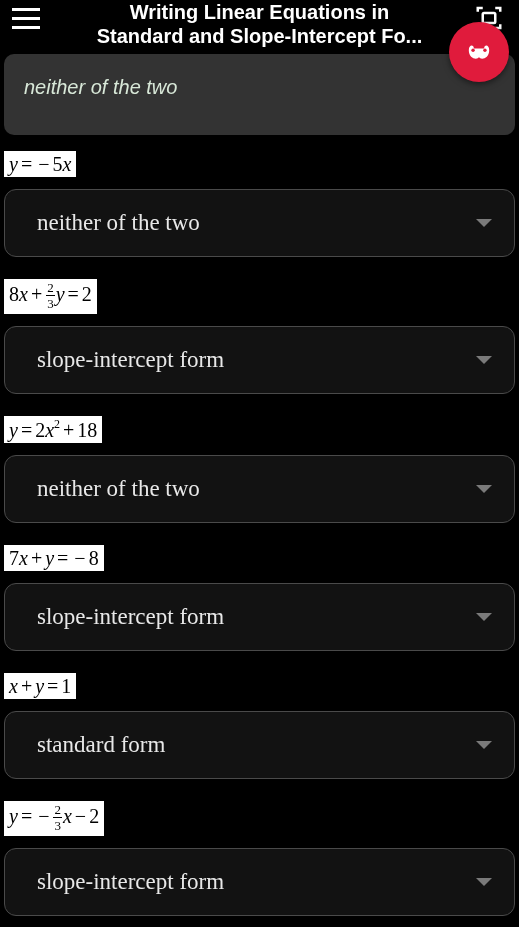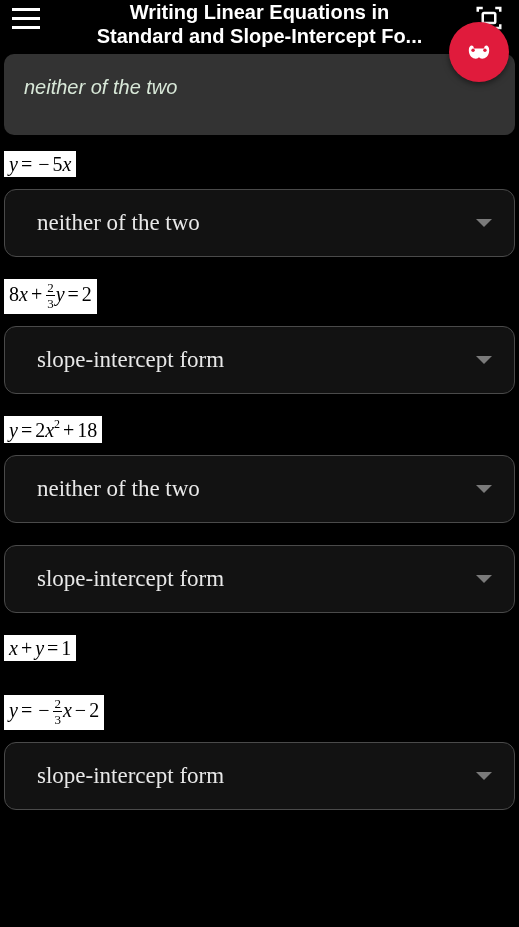--- a/index.html
+++ b/index.html
@@ -174,21 +174,21 @@
 
   <div class="answered-banner">neither of the two</div>
 
   <div id="questions-container">
       <div class="question"><div class="eq"><span>y</span><span class="op">=</span><span class="op">−</span><span class="n">5</span><span>x</span></div><div class="dropdown"><span>neither of the two</span><div class="caret"></div></div></div>
       <div class="question"><div class="eq"><span class="n">8</span><span>x</span><span class="op">+</span><span class="frac">
             <span class="num">2</span>
             <span class="den">3</span>
           </span><span>y</span><span class="op">=</span><span class="n">2</span></div><div class="dropdown"><span>slope-intercept form</span><div class="caret"></div></div></div>
       <div class="question"><div class="eq"><span>y</span><span class="op">=</span><span class="n">2</span><span>x</span><sup class="n">2</sup><span class="op">+</span><span class="n">18</span></div><div class="dropdown"><span>neither of the two</span><div class="caret"></div></div></div>
-      <div class="question"><div class="dropdown"><span>slope-intercept form</span><div class="caret"></div></div></div>
-      <div class="question"><div class="eq"><span>x</span><span class="op">+</span><span>y</span><span class="op">=</span><span class="n">1</span></div></div>
+      <div class="question"><div class="eq"><span class="n">7</span><span>x</span><span class="op">+</span><span>y</span><span class="op">=</span><span class="op">−</span><span class="n">8</span></div><div class="dropdown"><span>slope-intercept form</span><div class="caret"></div></div></div>
+      <div class="question"><div class="eq"><span>x</span><span class="op">+</span><span>y</span><span class="op">=</span><span class="n">1</span></div><div class="dropdown"><span>standard form</span><div class="caret"></div></div></div>
       <div class="question"><div class="eq"><span>y</span><span class="op">=</span><span class="op">−</span><span class="frac">
             <span class="num">2</span>
             <span class="den">3</span>
           </span><span>x</span><span class="op">−</span><span class="n">2</span></div><div class="dropdown"><span>slope-intercept form</span><div class="caret"></div></div></div>
     </div>
 
 </div>
 
 </body></html>

